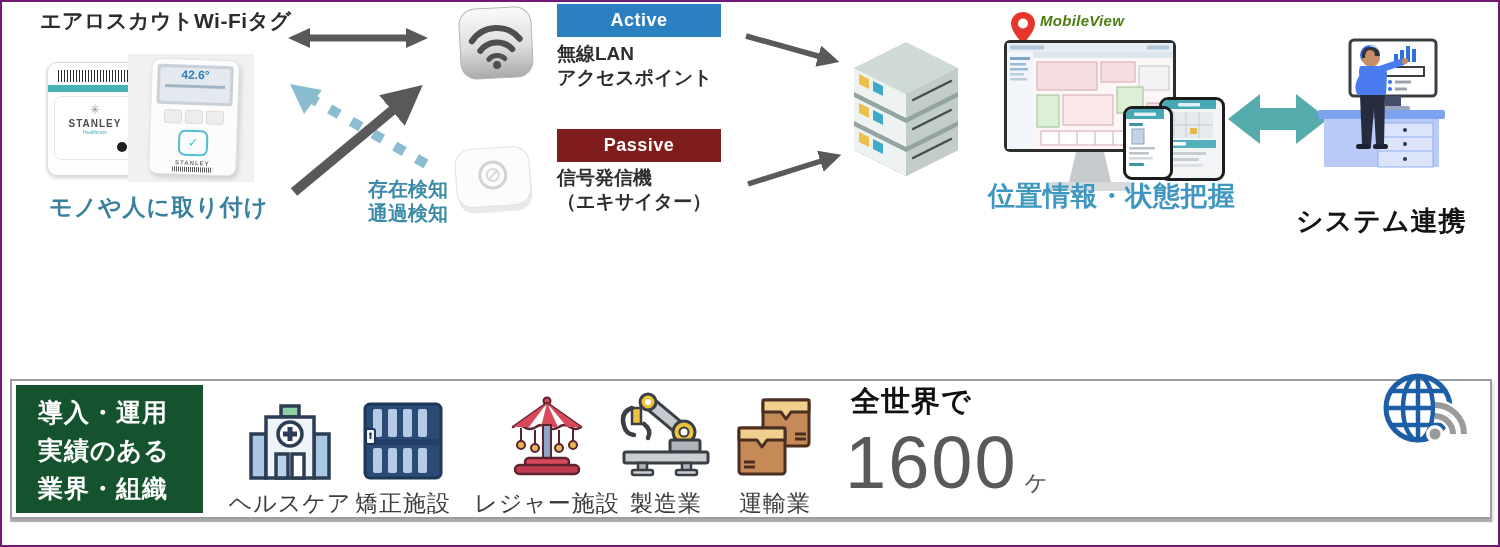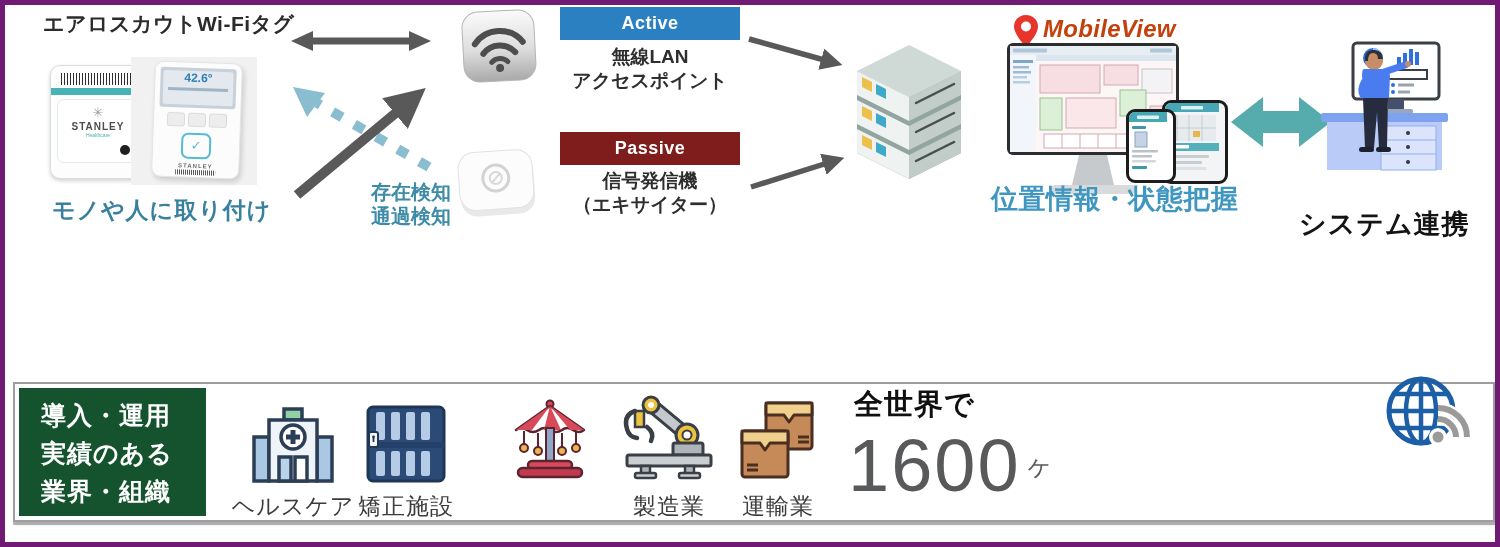--- a/index.html
+++ b/index.html
@@ -1,16 +1,16 @@
 <!DOCTYPE html>
 <html><head>
 <meta charset="utf-8">
 <style>
   html,body{margin:0;padding:0;background:#fff;font-family:"Liberation Sans","DejaVu Sans",sans-serif;}
-  #canvas{position:relative;width:1500px;height:547px;background:#fff;border:5px solid #701a75;box-sizing:border-box;overflow:hidden;}
+  #canvas{position:relative;width:1500px;height:547px;background:#fff;border:2px solid #701a75;box-sizing:border-box;overflow:hidden;}
   .abs{position:absolute;}
   
   .diagram-title{left:38px;top:5px;font-size:21px;font-weight:700;color:#2b2b2b;letter-spacing:.5px;}
   .teal-caption{font-weight:700;color:#39809e;}
   .mono-caption{left:47px;top:190px;font-size:23px;letter-spacing:1px;}
   .detect-caption{left:366px;top:175px;font-size:20px;line-height:24px;color:#3d8ba8;font-weight:700;}
   
   .tag1{left:45px;top:60px;width:96px;height:114px;background:#fdfdfd;border:1px solid #d7dedf;border-radius:10px;box-shadow:0 2px 4px rgba(0,0,0,.18);padding:6px 6px 0 6px;box-sizing:border-box;}
   .tag1 .mac{font-size:5px;color:#777;text-align:center;letter-spacing:.5px;}
   .tag1 .barcode{height:12px;margin:1px 4px 0 4px;background:repeating-linear-gradient(90deg,#2e2e2e 0 1px,#fff 1px 3px);}
@@ -26,48 +26,48 @@
   .tag2 .screen{height:40px;background:#c9d1d8;border-radius:3px;padding:3px;box-sizing:border-box;}
   .tag2 .lcd{height:100%;background:#e3e9ee;border-radius:2px;text-align:center;}
   .tag2 .temp{font-size:12px;font-weight:700;color:#2f7fb5;line-height:15px;}
   .tag2 .lcd-bar{height:3px;margin:2px 5px 0 5px;background:#9fb4c4;}
   .tag2 .keys{display:flex;justify-content:space-between;margin:5px 8px 0 8px;}
   .tag2 .key{width:16px;height:12px;background:#ededed;border:1px solid #dcdcdc;border-radius:3px;}
   .tag2 .check-btn{width:26px;height:22px;margin:6px auto 0 auto;border:2px solid #53bcd2;border-radius:7px;color:#53bcd2;font-size:13px;font-weight:700;text-align:center;line-height:22px;}
   .tag2 .brand2{margin-top:4px;text-align:center;font-size:6px;font-weight:700;letter-spacing:1px;color:#6b6b6b;}
   .tag2 .barcode2{height:5px;margin:1px 18px 0 18px;background:repeating-linear-gradient(90deg,#555 0 1px,#fff 1px 2px);}
   
-  .badge{width:180px;height:33px;color:#fff;font-size:18px;font-weight:700;text-align:center;line-height:33px;letter-spacing:.5px;}
+  .badge{width:164px;height:33px;color:#fff;font-size:18px;font-weight:700;text-align:center;line-height:33px;letter-spacing:.5px;}
   .badge-active{left:555px;top:2px;background:#2a80c1;}
   .badge-passive{left:555px;top:127px;background:#7f1d1d;}
-  .badge-sub{width:180px;text-align:center;font-size:19px;font-weight:700;color:#2e2e2e;line-height:24px;}
+  .badge-sub{width:180px;text-align:left;font-size:19px;font-weight:700;color:#2e2e2e;line-height:24px;}
   .ap-sub{left:555px;top:40px;}
   .px-sub{left:555px;top:164px;}
   
-  .mv-brand{left:1038px;top:10px;font-size:24px;font-weight:800;font-style:italic;color:#c2410c;letter-spacing:.3px;}
+  .mv-brand{left:1038px;top:10px;font-size:15px;font-weight:800;font-style:italic;color:#4d7c0f;letter-spacing:.3px;}
   .view-caption{left:986px;top:176px;width:250px;font-size:27px;font-weight:700;color:#3f96c0;letter-spacing:.5px;}
   .sys-caption{left:1294px;top:182px;font-size:27px;font-weight:700;color:#141414;letter-spacing:1px;margin-top:19px;}
   
   .monitor{left:1002px;top:38px;width:172px;}
   .bezel{width:172px;height:112px;background:#2d2d2d;border-radius:6px;padding:3px;box-sizing:border-box;}
   .phone{left:1121px;top:104px;width:44px;height:68px;background:#fff;border:3px solid #1c1c1c;border-radius:9px;overflow:hidden;z-index:6;}
   .tablet{left:1157px;top:95px;width:60px;height:78px;background:#f2f4f5;border:3px solid #1c1c1c;border-radius:9px;overflow:hidden;z-index:5;}
   
   .bottom-box{left:8px;top:377px;width:1482px;height:140px;background:#fff;border:2px solid #9e9e9e;box-sizing:border-box;box-shadow:0 3px 0 rgba(125,125,125,.55),2px 3px 3px rgba(0,0,0,.12);}
   .blue-square{left:14px;top:383px;width:187px;height:128px;background:#14532d;color:#fff;font-size:25px;font-weight:700;line-height:38px;padding:8px 0 0 22px;box-sizing:border-box;letter-spacing:1px;}
   .industry{position:absolute;width:170px;text-align:center;}
   .industry .icon-wrap{height:92px;display:flex;align-items:flex-end;justify-content:center;}
   .industry .ind-label{margin-top:8px;font-size:23px;font-weight:500;color:#3c3c3c;letter-spacing:1px;}
   .ind-0{left:203px;top:386px;}
   .ind-1{left:316px;top:386px;}
   .ind-2{left:460px;top:386px;}
   .ind-3{left:579px;top:386px;}
   .ind-4{left:688px;top:386px;}
   .stats-prefix{left:849px;top:380px;font-size:29px;font-weight:700;color:#101010;letter-spacing:1px;}
-  .stats-row{left:843px;top:424px;display:flex;align-items:center;color:#58595b;white-space:nowrap;}
+  .stats-row{left:843px;top:424px;display:flex;align-items:flex-end;color:#58595b;white-space:nowrap;}
   .stats-num{font-size:74px;font-weight:400;line-height:1;letter-spacing:2px;}
   .stats-unit{font-size:28px;font-weight:500;margin-left:4px;}
   .stats-suffix{font-size:40px;font-weight:500;letter-spacing:2px;}
 </style>
 </head>
 <body>
 
 <div id="canvas">
 
   <section>
@@ -389,20 +389,21 @@
           <line x1="72" y1="32" x2="72" y2="45" stroke="#5c2430" stroke-width="2"></line>
           <circle cx="20" cy="49" r="4" fill="#e9b64f" stroke="#5c2430" stroke-width="2"></circle>
           <circle cx="34" cy="52" r="4" fill="#e9b64f" stroke="#5c2430" stroke-width="2"></circle>
           <circle cx="58" cy="52" r="4" fill="#e9b64f" stroke="#5c2430" stroke-width="2"></circle>
           <circle cx="72" cy="49" r="4" fill="#e9b64f" stroke="#5c2430" stroke-width="2"></circle>
           <rect x="42" y="29" width="8" height="34" fill="#8fa6c9" stroke="#5c2430" stroke-width="2"></rect>
           <rect x="24" y="62" width="44" height="8" rx="4" fill="#d8495a" stroke="#5c2430" stroke-width="2.5"></rect>
           <rect x="14" y="69" width="64" height="9" rx="4.5" fill="#c13a4e" stroke="#5c2430" stroke-width="2.5"></rect>
         </svg>
       </div>
+      <div class="ind-label">レジャー施設</div>
     </div>
 
     <div class="industry ind-3">
       <div class="icon-wrap">
         <svg width="96" height="90" viewBox="0 0 96 90">
           <line x1="66" y1="42" x2="30" y2="12" stroke="#3a3f45" stroke-width="15" stroke-linecap="round"></line>
           <line x1="66" y1="42" x2="30" y2="12" stroke="#c3c9cf" stroke-width="9" stroke-linecap="round"></line>
           <circle cx="30" cy="12" r="8" fill="#ecc23f" stroke="#3a3f45" stroke-width="3"></circle>
           <circle cx="30" cy="12" r="3" fill="#fff"></circle>
           <rect x="14" y="18" width="9" height="16" fill="#ecc23f" stroke="#3a3f45" stroke-width="2.5"></rect>

